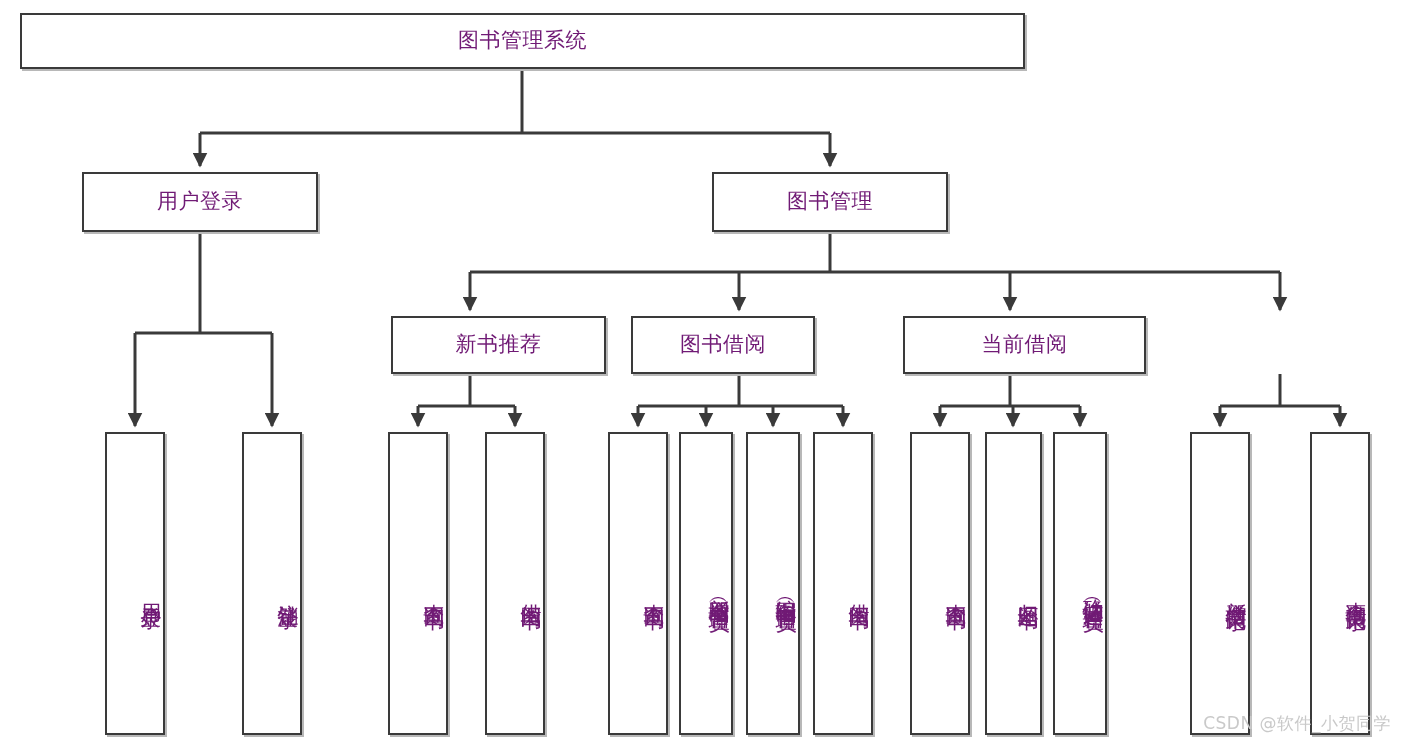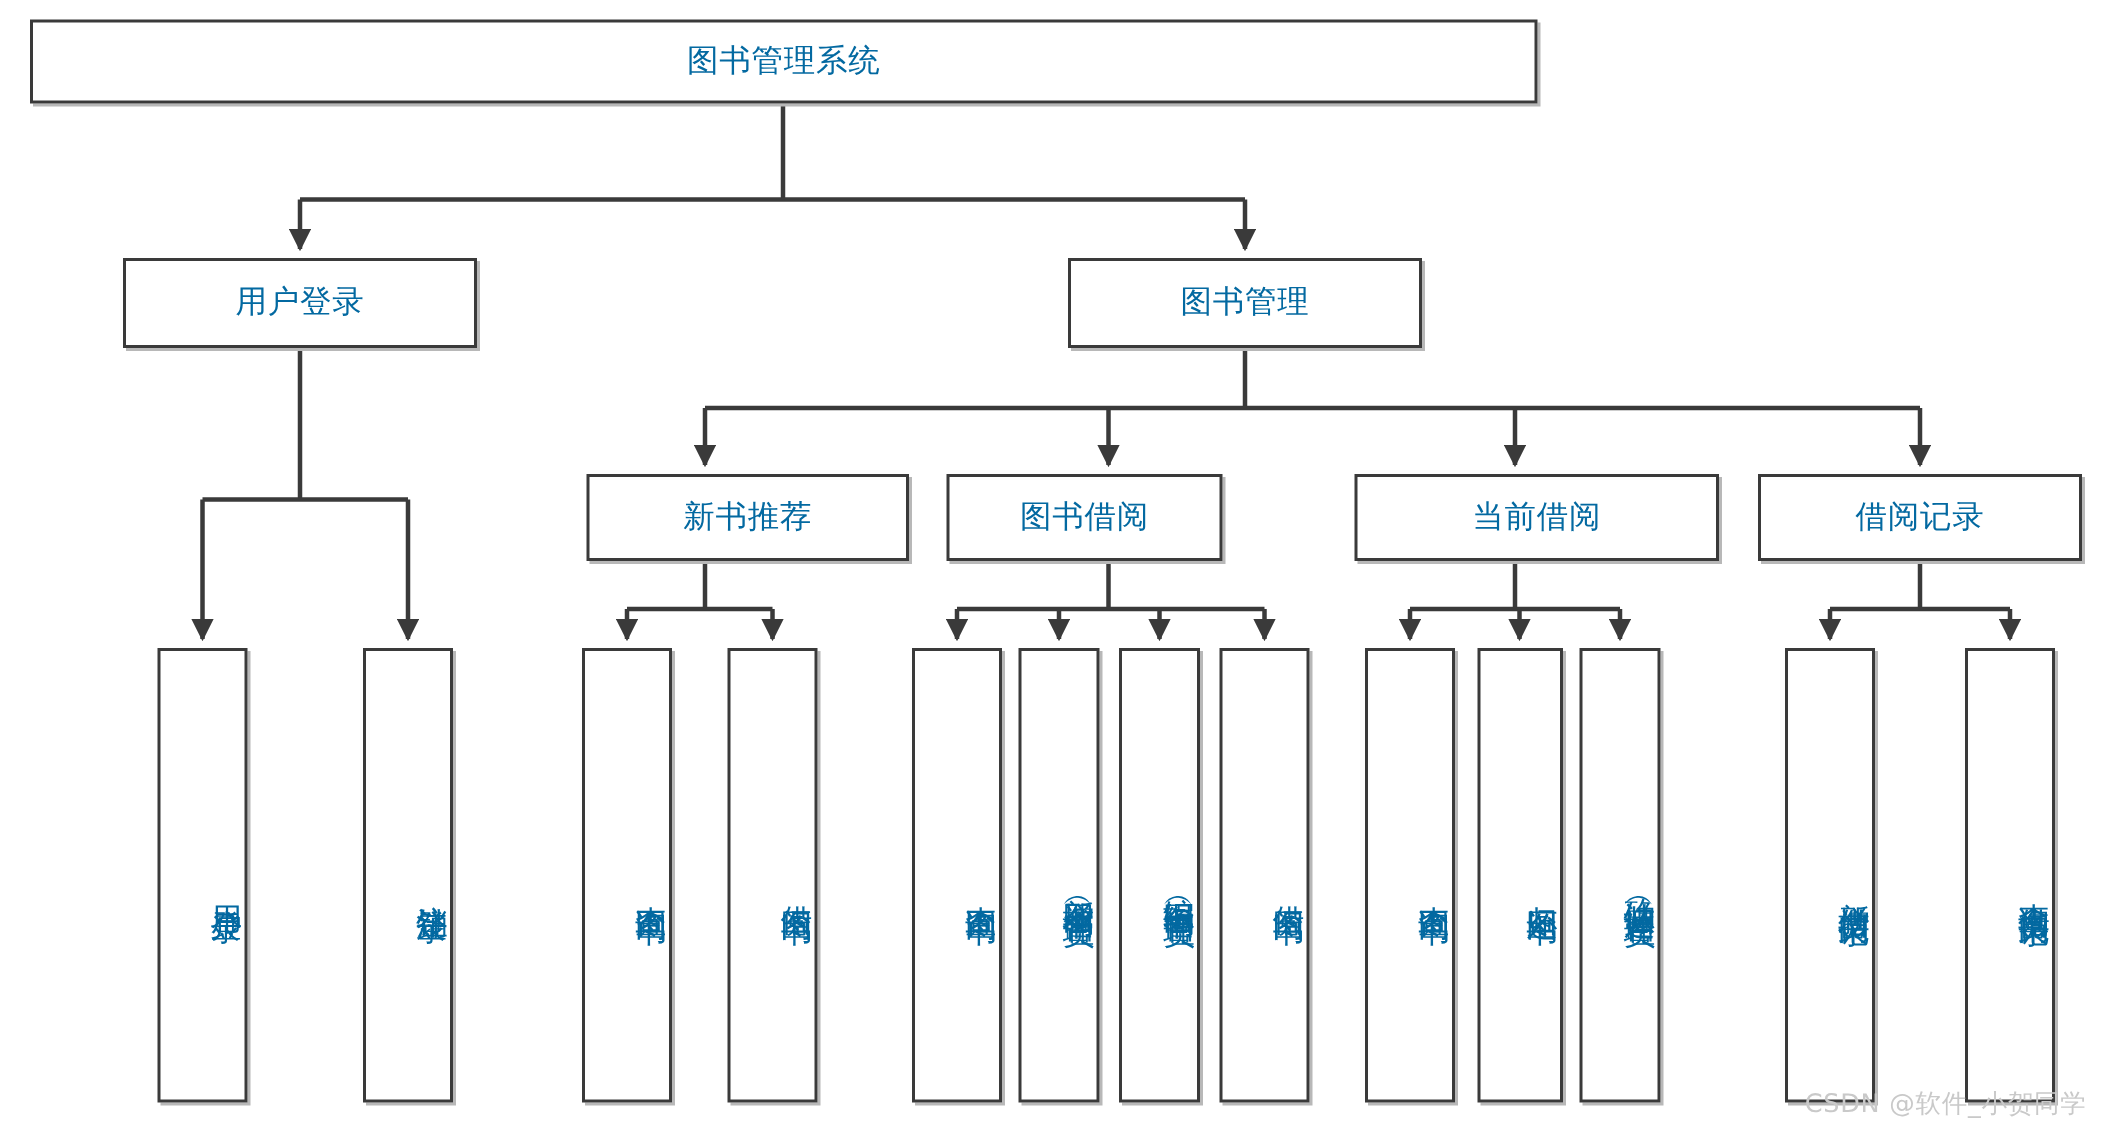--- a/index.html
+++ b/index.html
@@ -27,21 +27,21 @@
   }
   .node {
     position: absolute;
     box-sizing: border-box;
     background: #ffffff;
     border: 2px solid #3a3a3a;
     box-shadow: 2px 2px 0 0 #b8b8b8;
     display: flex;
     align-items: center;
     justify-content: center;
-    color: #0369a1;
+    color: #701a75;
   }
   .node.horiz {
     font-size: 21px;
     letter-spacing: 0.5px;
     line-height: 1.1;
   }
   .node.vert {
     writing-mode: vertical-rl;
     text-orientation: upright;
     align-items: flex-start;
@@ -51,21 +51,21 @@
     line-height: 1.18;
     letter-spacing: 2px;
   }
   .node.vert > span {
     writing-mode: vertical-rl;
     text-orientation: upright;
   }
   .watermark {
     position: absolute;
     right: 14px;
-    bottom: 0;
+    bottom: 12px;
     font-size: 17px;
     color: #c9c9c9;
     white-space: nowrap;
     letter-spacing: 0.5px;
   }
 </style>
 </head>
 <body>
 
 <div id="canvas">
@@ -133,23 +133,20 @@
 
   <div class="node horiz" id="node-l3-0" style="left: 363px; top: 316px; width: 215px; height: 58px; margin-left: 28px;">
     <span>新书推荐</span>
   </div>
   <div class="node horiz" id="node-l3-1" style="left: 631px; top: 316px; width: 184px; height: 58px;">
     <span>图书借阅</span>
   </div>
   <div class="node horiz" id="node-l3-2" style="left: 903px; top: 316px; width: 243px; height: 58px;">
     <span>当前借阅</span>
   </div>
-  <div class="node horiz" id="node-l3-3" style="left: 1172px; top: 316px; width: 216px; height: 58px;">
-    <span>借阅记录</span>
-  </div>
 
   <div class="node vert" id="node-leaf-0" style="left: 105px; top: 432px; width: 60px; height: 303px;">
     <span>用户登录</span>
   </div>
   <div class="node vert" id="node-leaf-1" style="left: 242px; top: 432px; width: 60px; height: 303px;">
     <span>注销登录</span>
   </div>
   <div class="node vert" id="node-leaf-2" style="left: 388px; top: 432px; width: 60px; height: 303px;">
     <span>查询图书</span>
   </div>

